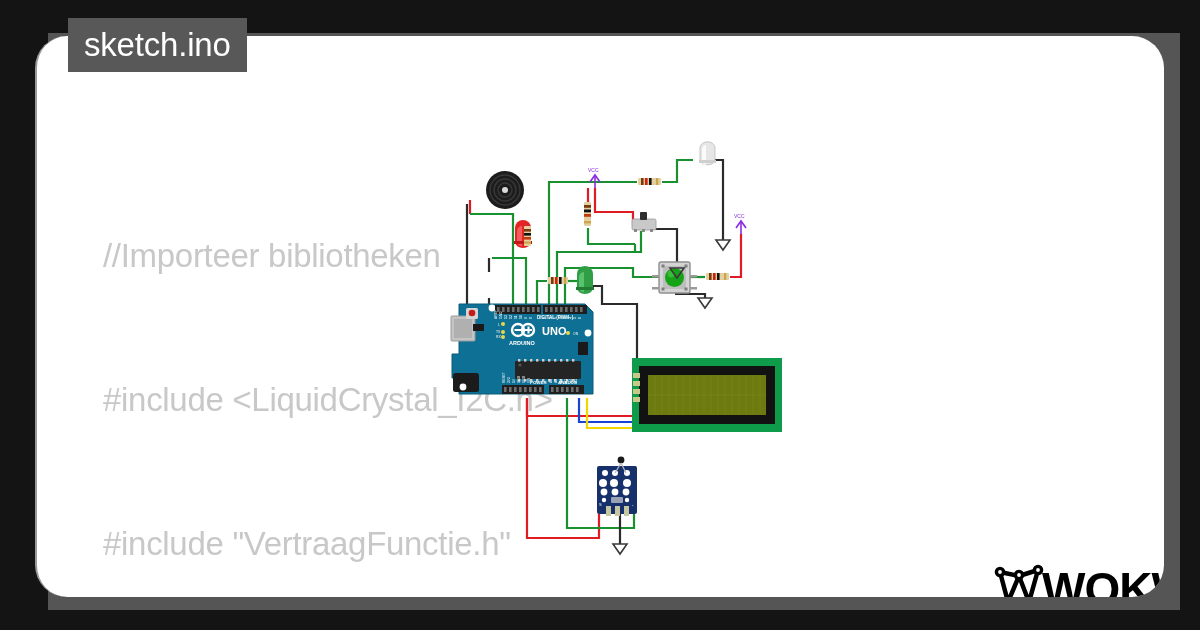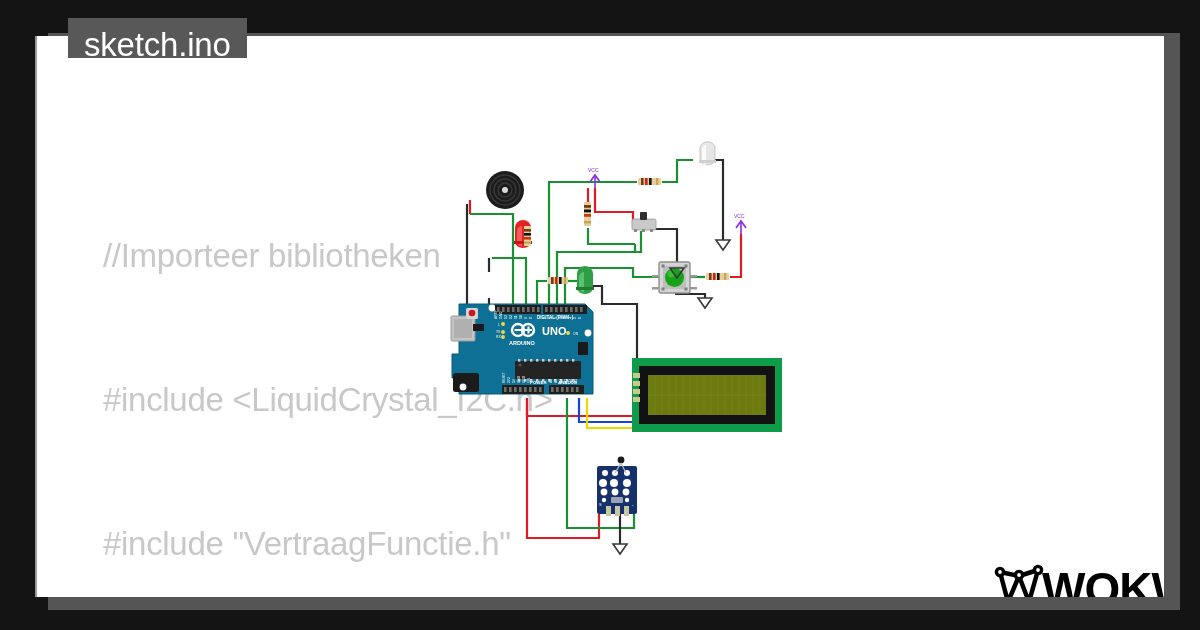--- a/index.html
+++ b/index.html
@@ -14,30 +14,31 @@
     position:absolute;left:48px;top:33px;width:1132px;height:577px;
     background:#555555;
   }
   
   #card{
     position:absolute;left:35px;top:36px;width:1129px;height:561px;
     background:#ffffff;
     border-left:2px solid #9a9a9a;
     box-sizing:border-box;
     overflow:hidden;
+    border-radius:32px;
   }
   
   #file-tab{
     position:absolute;left:68px;top:18px;
     background:#585858;
     color:#ffffff;
     font-size:33px;
     line-height:54px;
     padding:0 16px;
-    height:40px;
+    height:54px;
     letter-spacing:-0.2px;
     z-index:40;
     white-space:nowrap;
     text-align:center;
   }
   
   #code{
     position:absolute;left:66px;top:100px;
     width:700px;
     color:#c8c8c8;

